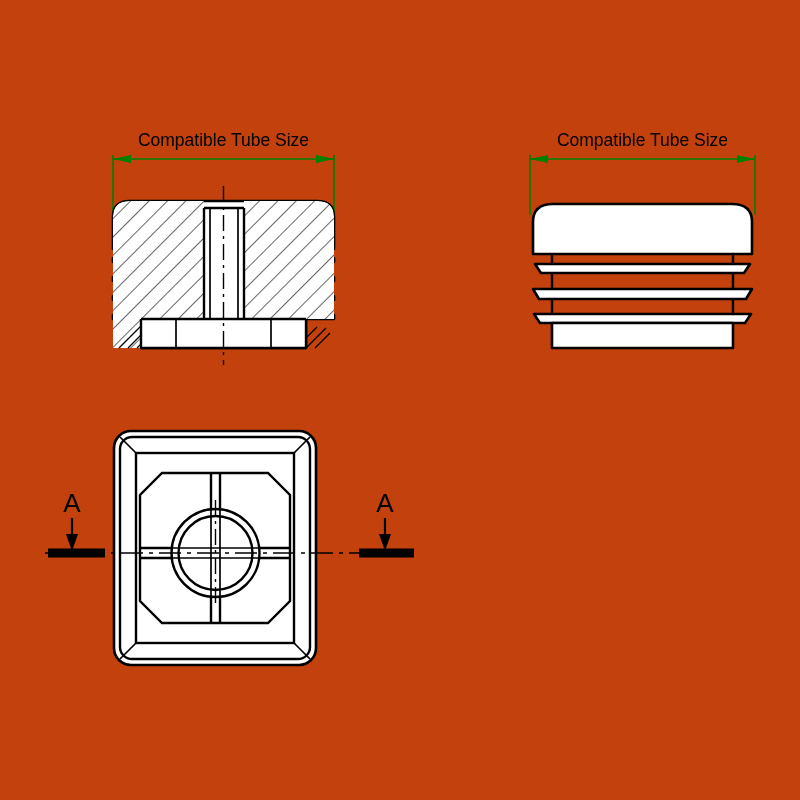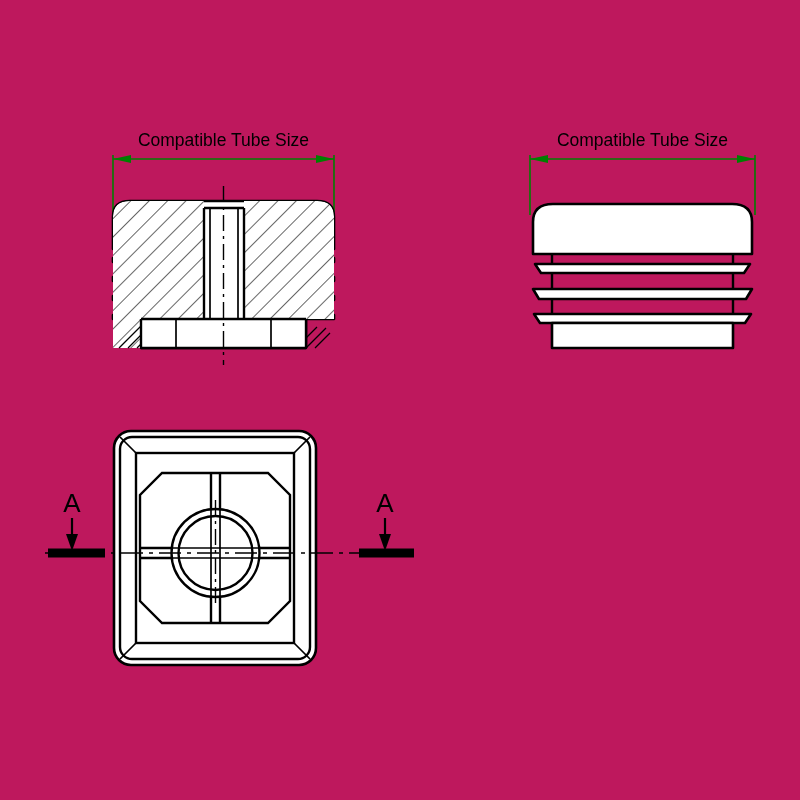--- a/index.html
+++ b/index.html
@@ -10,21 +10,21 @@
   body {
     width: 800px;
     height: 800px;
     font-family: "Liberation Sans", sans-serif;
     overflow: hidden;
   }
   #drawing-root {
     position: relative;
     width: 800px;
     height: 800px;
-    background: #be185d;
+    background: #c2410c;
   }
   svg.sheet {
     display: block;
     width: 800px;
     height: 800px;
   }
   .part-outline {
     fill: #ffffff;
     stroke: #000000;
     stroke-width: 2.6;

